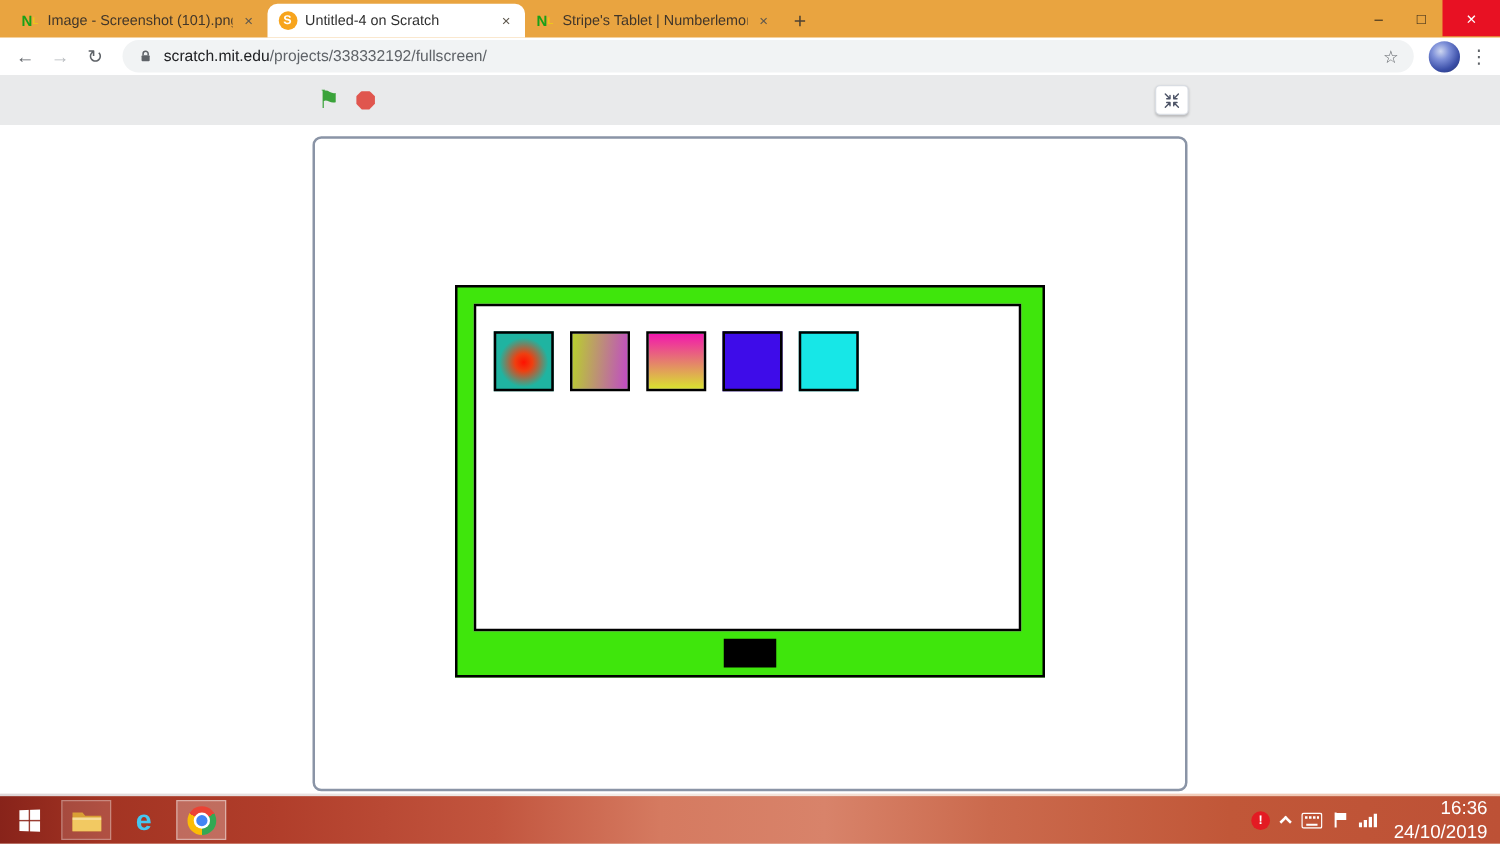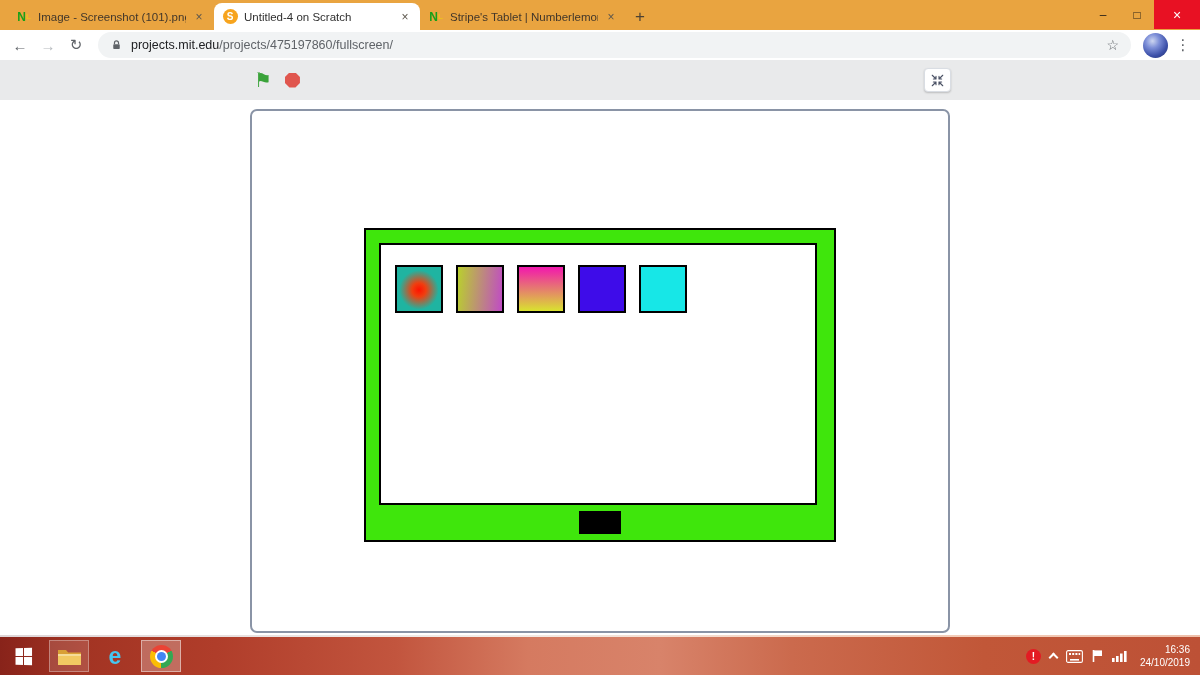--- a/index.html
+++ b/index.html
@@ -57,21 +57,21 @@
   .win-logo{display:grid;grid-template-columns:8px 8px;grid-template-rows:8px 8px;gap:1px;transform:perspective(60px) rotateY(-14deg)}
   .win-logo span{background:#fff}
   .ie-e{font-size:23px;font-weight:bold;color:#45c6f0;line-height:1}
   .chrome-icon{width:23px;height:23px;border-radius:50%;position:relative;
     background:conic-gradient(from 60deg,#34a853 0 120deg,#fbbc05 0 240deg,#ea4335 0 360deg)}
   .chrome-icon::before{content:"";position:absolute;inset:5px;background:#fff;border-radius:50%}
   .chrome-icon::after{content:"";position:absolute;inset:7px;background:#4285f4;border-radius:50%}
   .tray{margin-left:auto;display:flex;align-items:center;gap:9px;padding-right:10px}
   .alert{width:15px;height:15px;border-radius:50%;background:#e31b23;color:#fff;font-size:10px;font-weight:bold;display:flex;align-items:center;justify-content:center;flex:none}
   .chev{width:7px;height:7px;border-top:2px solid #fff;border-left:2px solid #fff;transform:rotate(45deg);margin-top:3px;flex:none}
-  .clock{text-align:right;font-size:10px;line-height:1.3;padding-left:4px;white-space:nowrap}
+  .clock{text-align:right;font-size:15px;line-height:1.3;padding-left:4px;white-space:nowrap}
   svg{display:block}
 </style>
 </head>
 <body>
 
 <div class="desktop">
 
   <div class="browser">
 
     <div class="tab-strip" style="background: rgb(233, 164, 64);">
@@ -109,22 +109,22 @@
 
     <div class="toolbar">
       <div class="nav-btn">←</div>
       <div class="nav-btn disabled">→</div>
       <div class="nav-btn">↻</div>
       <div class="addr">
         <svg width="13" height="14" viewBox="0 0 16 16" style="margin-right:8px">
           <path d="M5.5 7 V5.5 a2.5 2.5 0 0 1 5 0 V7" fill="none" stroke="#5f6368" stroke-width="1.5"></path>
           <rect x="4" y="7" width="8" height="6" rx="1" fill="#5f6368"></rect>
         </svg>
-        <span class="domain">projects.mit.edu</span>
-          <span class="path">/projects/475197860/fullscreen/</span>
+        <span class="domain">scratch.mit.edu</span>
+          <span class="path">/projects/338332192/fullscreen/</span>
         <span class="star">☆</span>
       </div>
       <div class="avatar"></div>
       <div class="menu-dots">⋮</div>
     </div>
 
     <div class="page">
       <div class="sc-header" style="background: rgb(233, 234, 235);">
         <div class="sc-controls">
           <span class="flag" style="color: rgb(58, 163, 58);">⚑</span>

